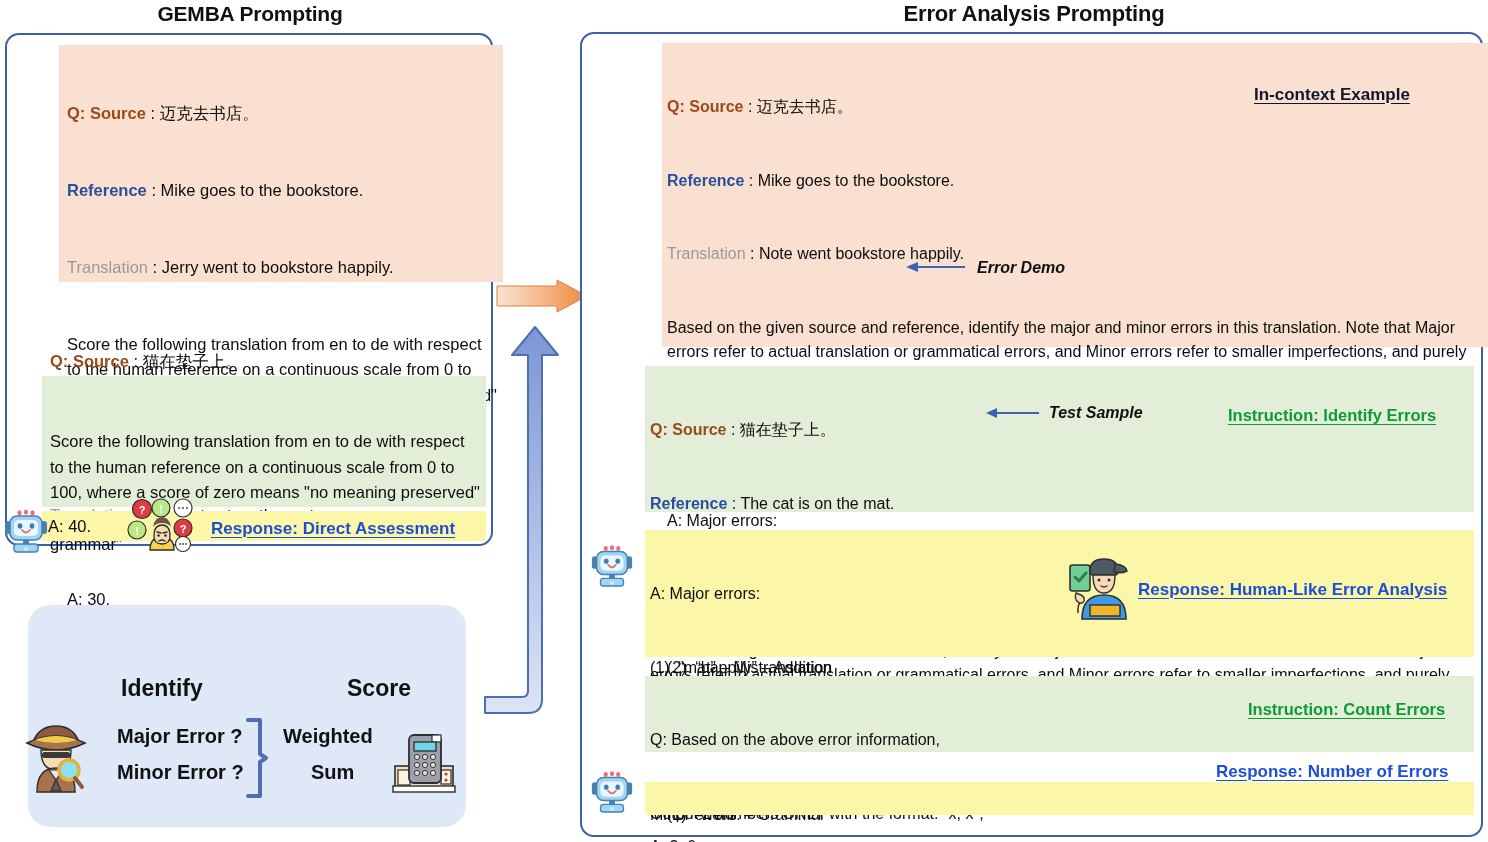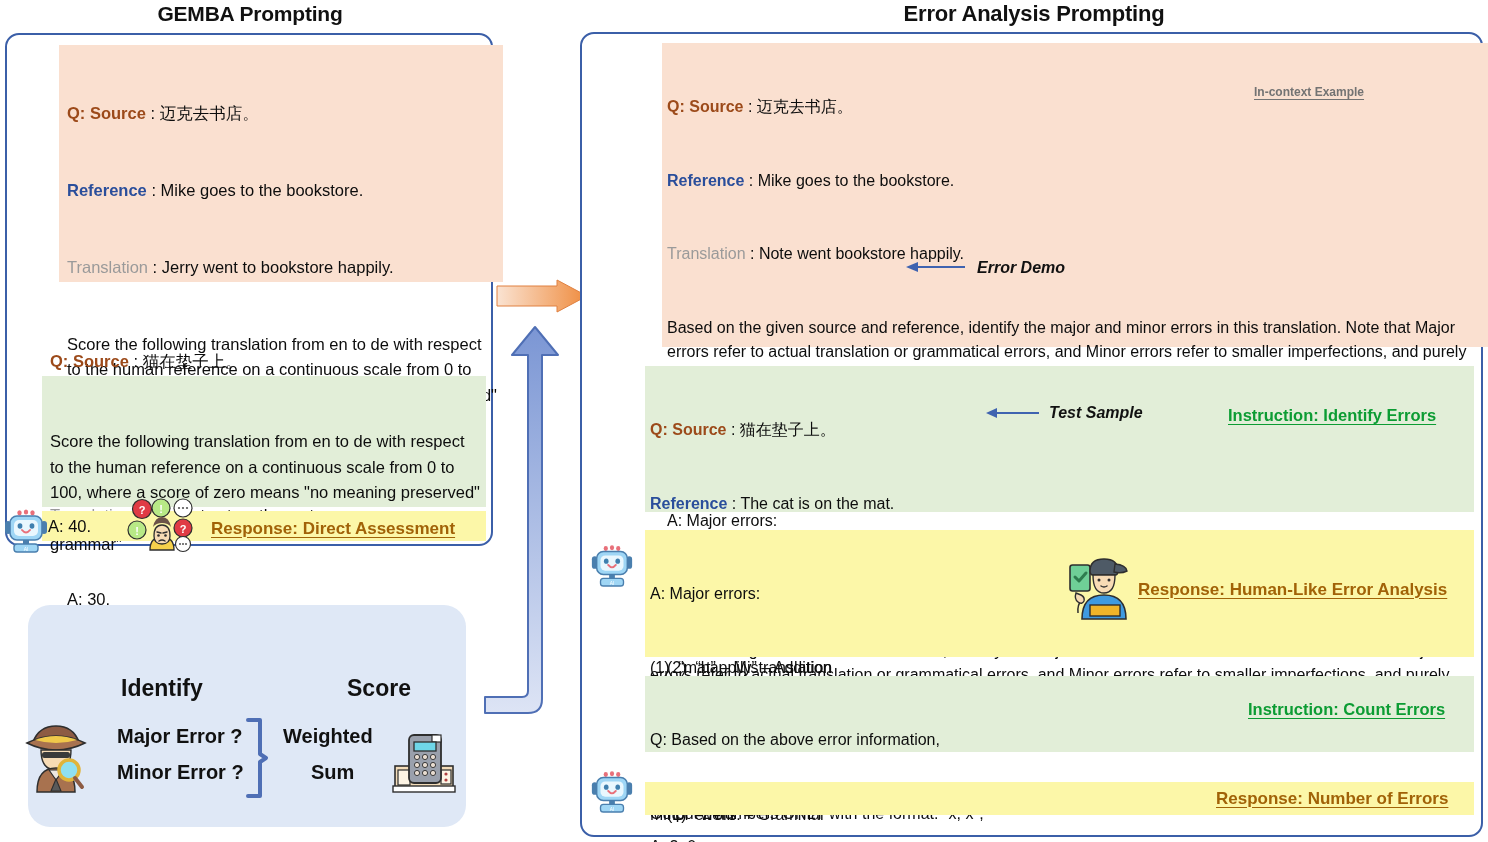--- a/index.html
+++ b/index.html
@@ -72,23 +72,23 @@
   }
 
   
   .annot {
     position: absolute;
     font-weight: bold;
     text-decoration: underline;
     text-underline-offset: 3px;
     white-space: nowrap;
   }
-  .annot-red   { color: #737373; font-size: 12px; }
+  .annot-red   { color: #0f172a; font-size: 17px; }
   .annot-green { color: #0c9c33; font-size: 16.5px; }
-  .annot-gold  { color: #a16207; font-size: 17px; }
+  .annot-gold  { color: #1d4ed8; font-size: 17px; }
 
   .annot-italic {
     position: absolute;
     font-weight: bold;
     font-style: italic;
     font-size: 16px;
     color: #111111;
     white-space: nowrap;
   }
 
@@ -353,21 +353,21 @@
 <div class="block green r-text" style="left:645px; top:676px; width:829px; height:76px; padding:3px 6px 16px 5px;">
   <div>Q: Based on the above error information,</div>
   <div>Output 2 numbers ONLY with the format: "x, x",</div>
   
 </div>
 <div class="annot annot-green" style="left:1248px; top:700px;">Instruction: Count Errors</div>
 
 <div class="block yellow r-text" style="left:645px; top:782px; width:829px; height:33px; padding:4px 6px 0 5px;">
   <div>A: 2, 0</div>
 </div>
-<div class="annot annot-gold" style="left:1216px; top:789px;">Response: Number of Errors</div>
+<div class="annot annot-gold" style="left:1216px; top:762px;">Response: Number of Errors</div>
 
 <svg class="overlay" style="left:589px; top:767px;" width="46" height="46" viewBox="0 0 48 48">
   <ellipse cx="24" cy="7" rx="2.2" ry="2.6" fill="#e8707a"></ellipse>
   <ellipse cx="17.5" cy="7.8" rx="2.2" ry="2.6" fill="#e8707a"></ellipse>
   <ellipse cx="30.5" cy="7.8" rx="2.2" ry="2.6" fill="#e8707a"></ellipse>
   <rect x="3" y="16" width="6" height="13" rx="3" fill="#4a7fae"></rect>
   <rect x="39" y="16" width="6" height="13" rx="3" fill="#4a7fae"></rect>
   <rect x="8" y="11" width="32" height="24" rx="7" fill="#9fd6f5" stroke="#4a7fae" stroke-width="1.6"></rect>
   <rect x="12" y="15" width="24" height="16" rx="5" fill="#e9f7fe"></rect>
   <ellipse cx="18" cy="21" rx="2.4" ry="2.8" fill="#3f7fae"></ellipse>

